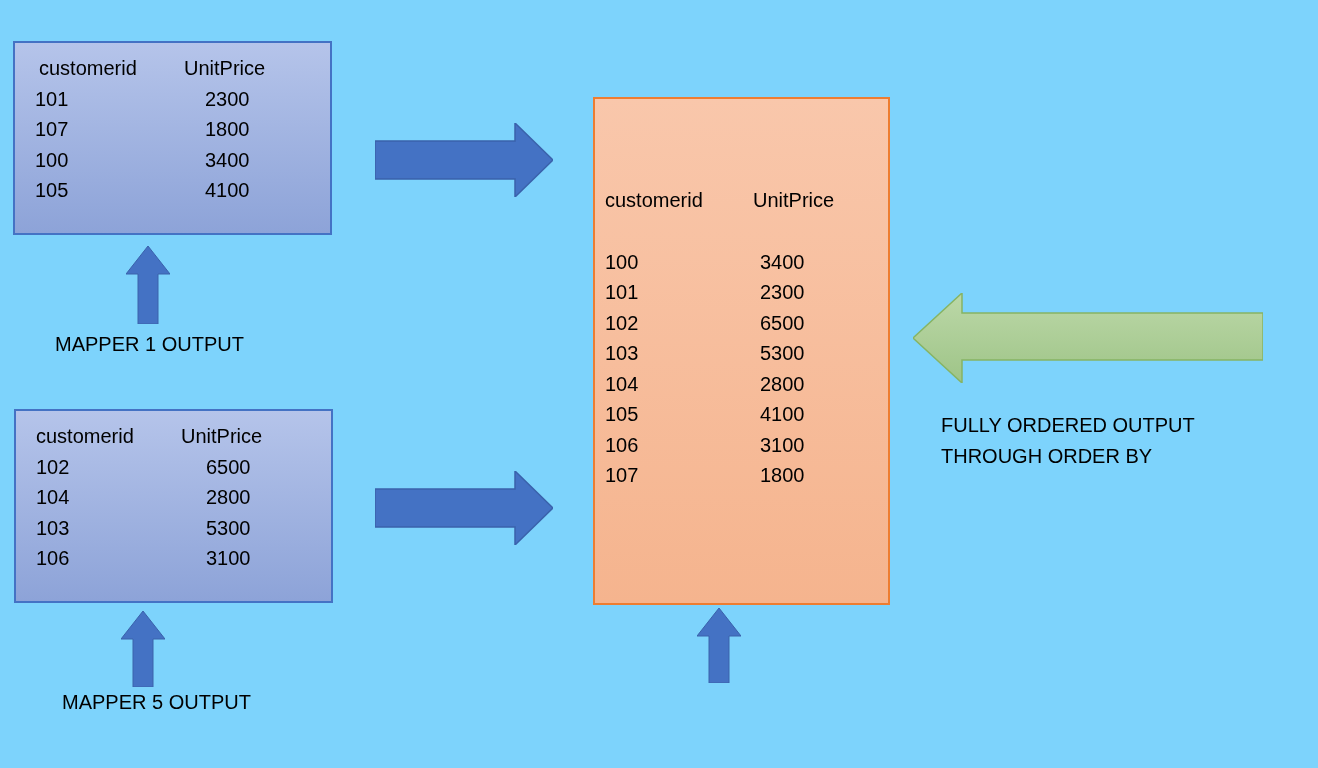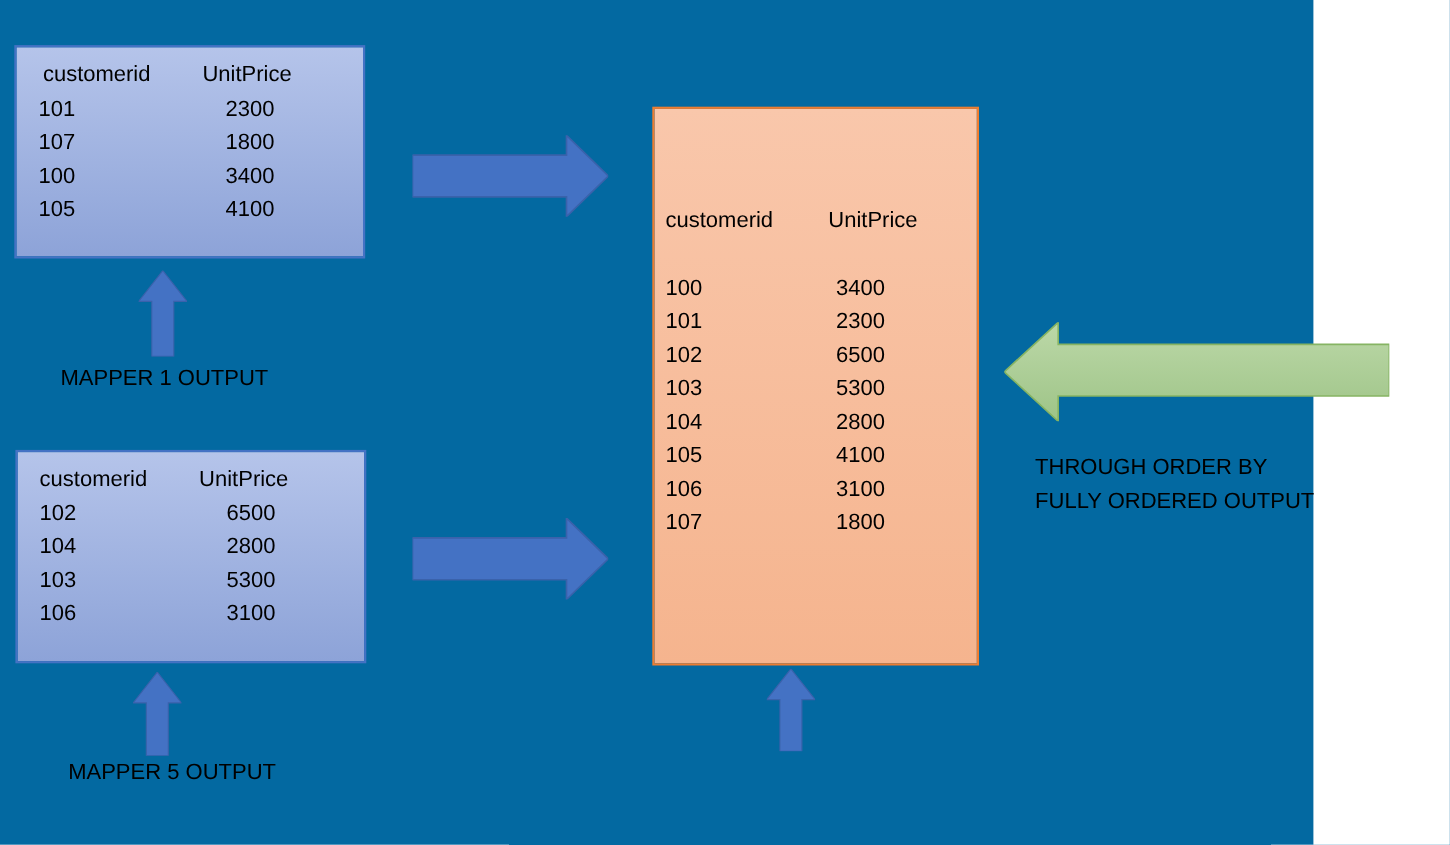--- a/index.html
+++ b/index.html
@@ -1,20 +1,20 @@
 <!DOCTYPE html>
 <html><head>
 <meta charset="utf-8">
 <style>
   html,body{margin:0;padding:0;}
   body{
     width:1318px;height:768px;background:#ffffff;overflow:hidden;
     font-family:"Liberation Sans", sans-serif;color:#000000;
   }
-  #canvas{position:relative;width:1194px;height:768px;background:#0369a1;}
+  #canvas{position:relative;width:1318px;height:768px;background:#7dd3fc;}
 
   
   .databox{
     position:absolute;
     background:linear-gradient(180deg,#b5c4ea 0%,#8da3d8 100%);
     border:2px solid #4472c4;
     box-sizing:border-box;
     font-size:20px;
   }
   .databox.orange{
@@ -186,17 +186,17 @@
           <stop offset="1" stop-color="#9ec487"></stop>
         </linearGradient>
       </defs>
       <polygon points="350,20 49,20 49,0 0,45 49,90 49,67 350,67" fill="url(#greenGrad)" stroke="#86b463" stroke-width="1.5"></polygon>
     </svg>
   </div>
 
   <div id="mapper1-label" class="caption">MAPPER 1 OUTPUT</div>
   <div id="mapper2-label" class="caption">MAPPER 5 OUTPUT</div>
   <div id="flow-annotation" class="caption">
+    <div>FULLY ORDERED OUTPUT</div>
     <div>THROUGH ORDER BY</div>
-    <div>FULLY ORDERED OUTPUT</div>
   </div>
 
 </div>
 
 </body></html>

